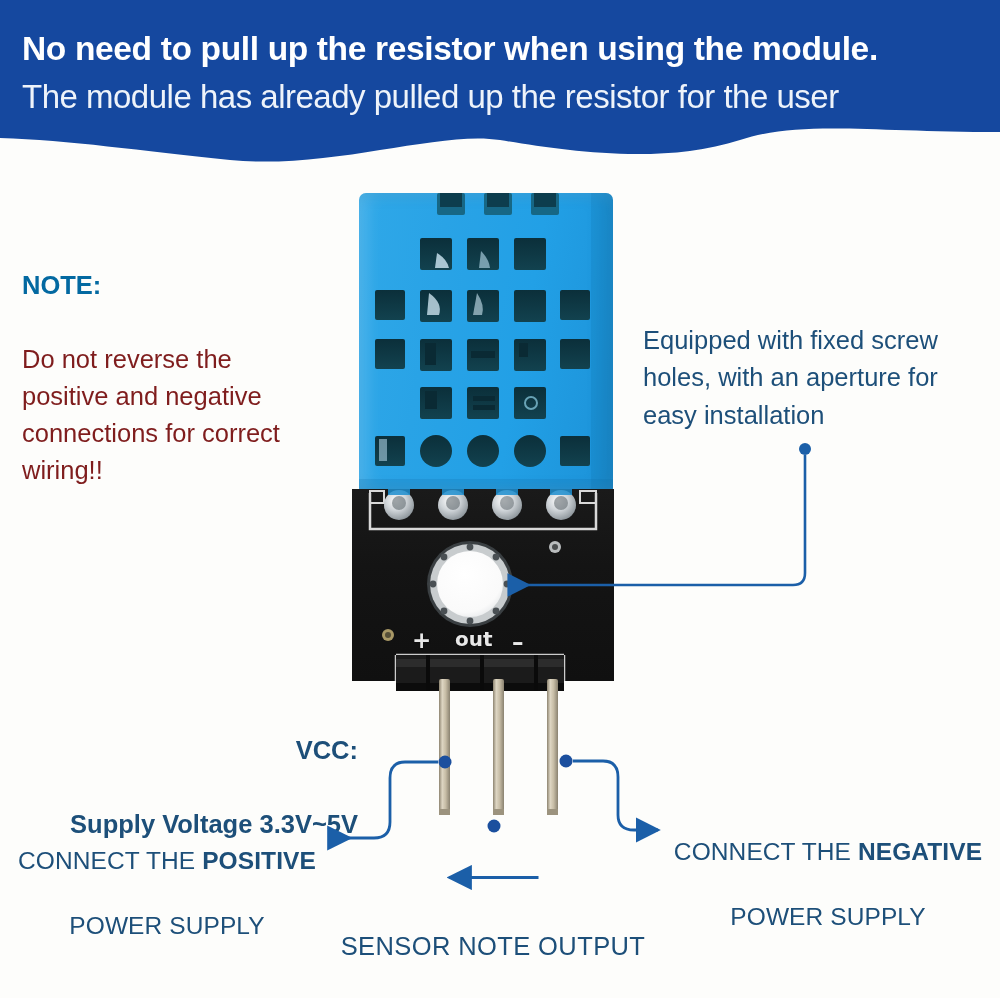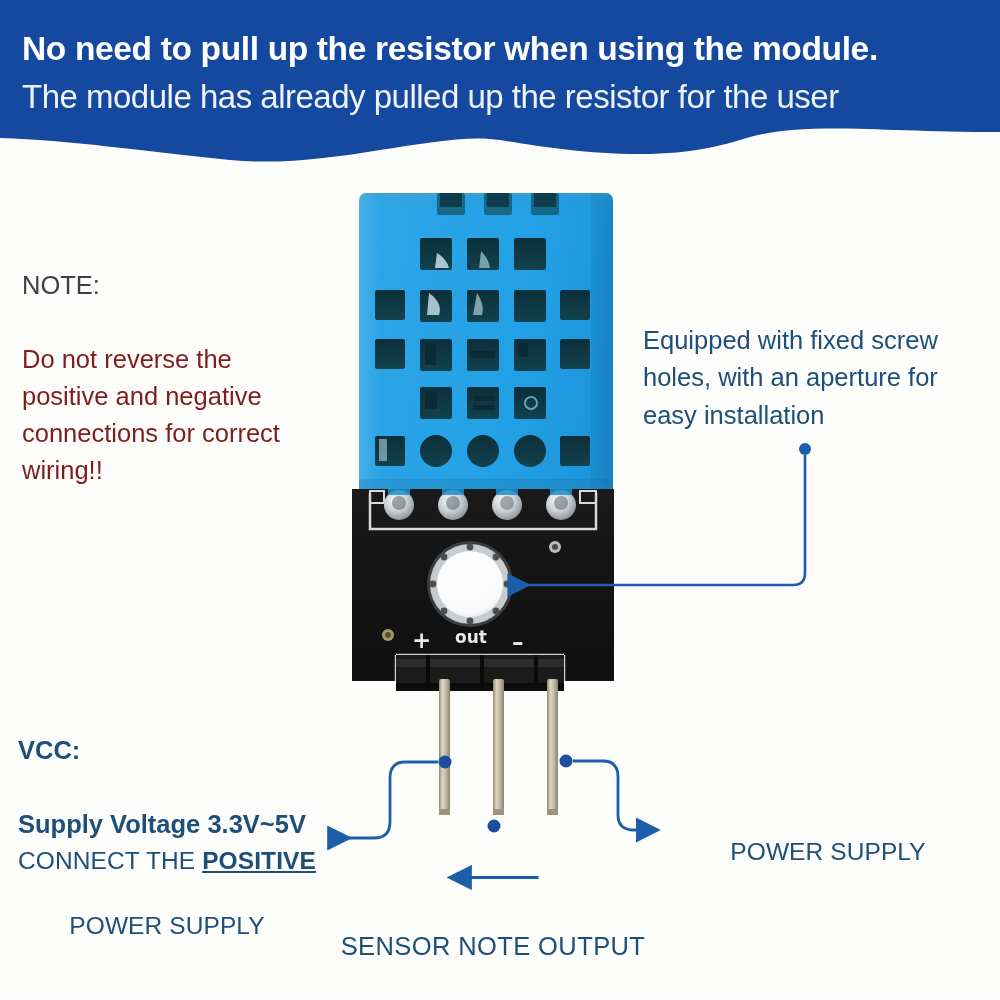--- a/index.html
+++ b/index.html
@@ -69,42 +69,42 @@
     font-size: 25.5px;
     line-height: 1.45;
     white-space: pre-line;
   }
   .note-block {
     left: 22px;
     top: 230px;
     width: 330px;
   }
   .note-head {
-    color: #404040;
+    color: #0369a1;
     font-size: 25.5px;
-    font-weight: normal;
+    font-weight: bold;
     line-height: 1.45;
   }
   .note-body {
     color: #7f1d1d;
     font-size: 25.5px;
     line-height: 1.45;
   }
   .screw-block {
     left: 643px;
     top: 322px;
     width: 352px;
     font-size: 25.5px;
     line-height: 1.47;
   }
   .vcc-block {
     left: 18px;
     top: 695px;
     width: 340px;
-    text-align: left;
+    text-align: right;
     line-height: 1.45;
   }
   .vcc-head { font-weight: bold; font-size: 25.5px; }
   .vcc-sub  { font-weight: bold; font-size: 25.5px; }
 
   .pos-block {
     left: 12px;
     top: 812px;
     width: 310px;
     text-align: center;
@@ -122,21 +122,21 @@
     letter-spacing: 0.1px;
   }
   .sdo-block {
     left: 293px;
     top: 928px;
     width: 400px;
     text-align: center;
     font-size: 25.5px;
     letter-spacing: 0.4px;
   }
-  .b { font-weight: bold; text-decoration: underline; }
+  .b { font-weight: bold; }
 
   
   .connectors {
     position: absolute;
     left: 0; top: 0;
     width: 1000px; height: 1000px;
     pointer-events: none;
     z-index: 6;
   }
 
@@ -179,21 +179,21 @@
   .silk {
     position: absolute;
     color: #e8e8e8;
     font-family: "DejaVu Sans", sans-serif;
     font-weight: bold;
     font-size: 23px;
     line-height: 1;
     text-shadow: 0 0 2px rgba(0,0,0,0.5);
   }
   .silk-plus { left: 60px;  top: 140px; }
-  .silk-out  { left: 103px; top: 140px; font-size: 17px; }
+  .silk-out  { left: 103px; top: 140px; font-size: 20px; }
   .silk-minus{ left: 160px; top: 142px; }
 
   
   .pins-svg {
     position: absolute;
     left: 0px;
     top: 462px;
     width: 262px;
     height: 200px;
     display: block;
@@ -234,20 +234,21 @@
     <div class="vcc-head">VCC:</div>
     <div class="vcc-sub">Supply Voltage 3.3V~5V</div>
   </div>
 
   <div class="txt pos-block">
     <div><span>CONNECT THE </span><span class="b">POSITIVE</span></div>
     <div>POWER SUPPLY</div>
   </div>
 
   <div class="txt neg-block">
+    <div><span>CONNECT THE </span><span class="b">NEGATIVE</span></div>
     <div>POWER SUPPLY</div>
   </div>
 
   <div class="txt sdo-block">SENSOR NOTE OUTPUT</div>
 
   <div class="module">
 
     <div class="grille">
       <svg class="grille-svg" viewBox="0 0 254 298">
         <defs>

